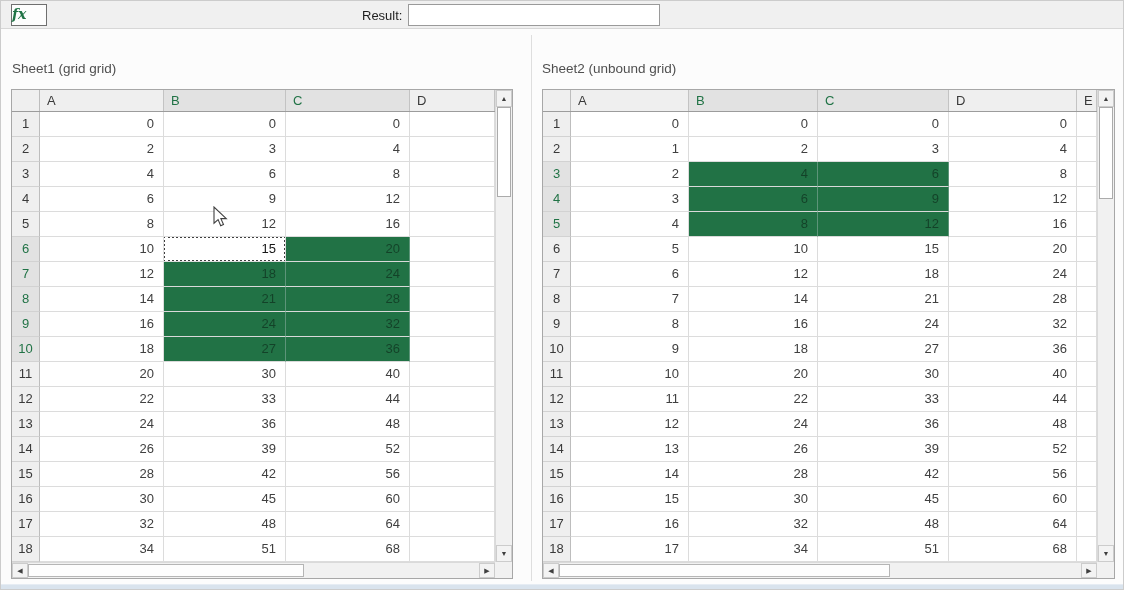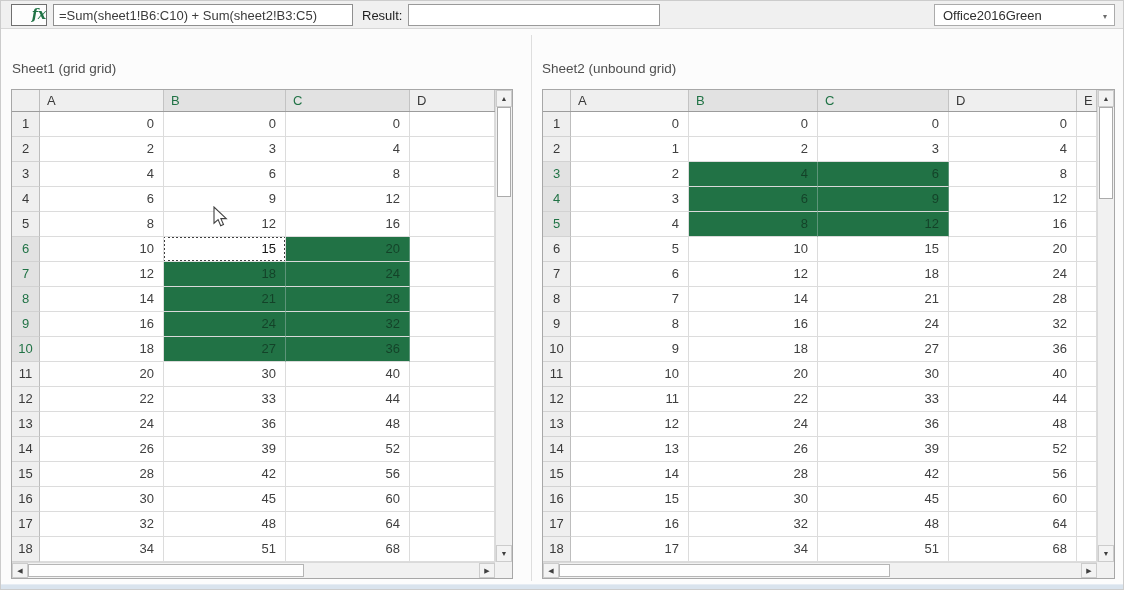--- a/index.html
+++ b/index.html
@@ -7,21 +7,21 @@
     position:relative; width:1124px; height:590px; overflow:hidden;
     background:#fcfcfc; border:1px solid #cccccc; box-sizing:border-box;
     font-family:"Liberation Sans", sans-serif;
   }
   
   .topbar{position:absolute; left:0; top:0; width:100%; height:28px;
     background:#f0f0f0; border-bottom:1px solid #d7d7d7; box-sizing:border-box;}
   .fx-btn{position:absolute; left:10px; top:3px; width:36px; height:22px;
     background:#fdfdfd; border:1px solid #6f6f6f; box-sizing:border-box;
     font-family:"DejaVu Serif", serif; font-style:italic; font-weight:bold;
-    font-size:14px; color:#217346; text-align:right; line-height:19px; cursor:default;}
+    font-size:14px; color:#217346; text-align:left; line-height:19px; cursor:default;}
   .tb-input{position:absolute; top:3px; height:22px; box-sizing:border-box;
     border:1px solid #8f8f8f; background:#ffffff; font-family:inherit;
     font-size:13px; color:#3b3b3b; padding:0 5px; outline:none;}
   .formula-input{left:52px; width:300px;}
   .result-input{left:407px; width:252px; border-color:#9a9a9a;}
   .result-label{position:absolute; left:361px; top:7px; font-size:13px; color:#1f1f1f;}
   .theme-dd{position:absolute; left:933px; top:3px; width:181px; height:22px;
     box-sizing:border-box; border:1px solid #ababab; background:#ffffff;
     font-size:13px; color:#2e2e2e; padding:3px 18px 0 8px; cursor:default;}
   .dd-caret{position:absolute; right:7px; top:7px; font-size:8px; color:#6b6b6b; line-height:10px;}
@@ -71,27 +71,22 @@
   
   .cursor{position:absolute; left:211px; top:205px; z-index:50; pointer-events:none;}
 </style>
 </head>
 <body>
 
 <div id="app">
 
   <div class="topbar">
     <div class="fx-btn">fx</div>
-    <input class="tb-input formula-input" value="=Sum(sheet1!B6:C10) + Sum(sheet2!B3:C5)" style="">
     <span class="result-label">Result:</span>
     <input class="tb-input result-input" value="" style="">
-    <div class="theme-dd">
-      <span>Office2016Green</span>
-      <span class="dd-caret">▾</span>
-    </div>
   </div>
 
   <div class="panel-title" id="title-left">Sheet1 (grid grid)</div>
   <div class="panel-title" id="title-right">Sheet2 (unbound grid)</div>
   <div class="divider"></div>
 
   <div class="grid-box" id="grid-sheet1">
     <div class="g-cells">
         <div class="g-hdr-row">
           <div class="g-corner"></div>

